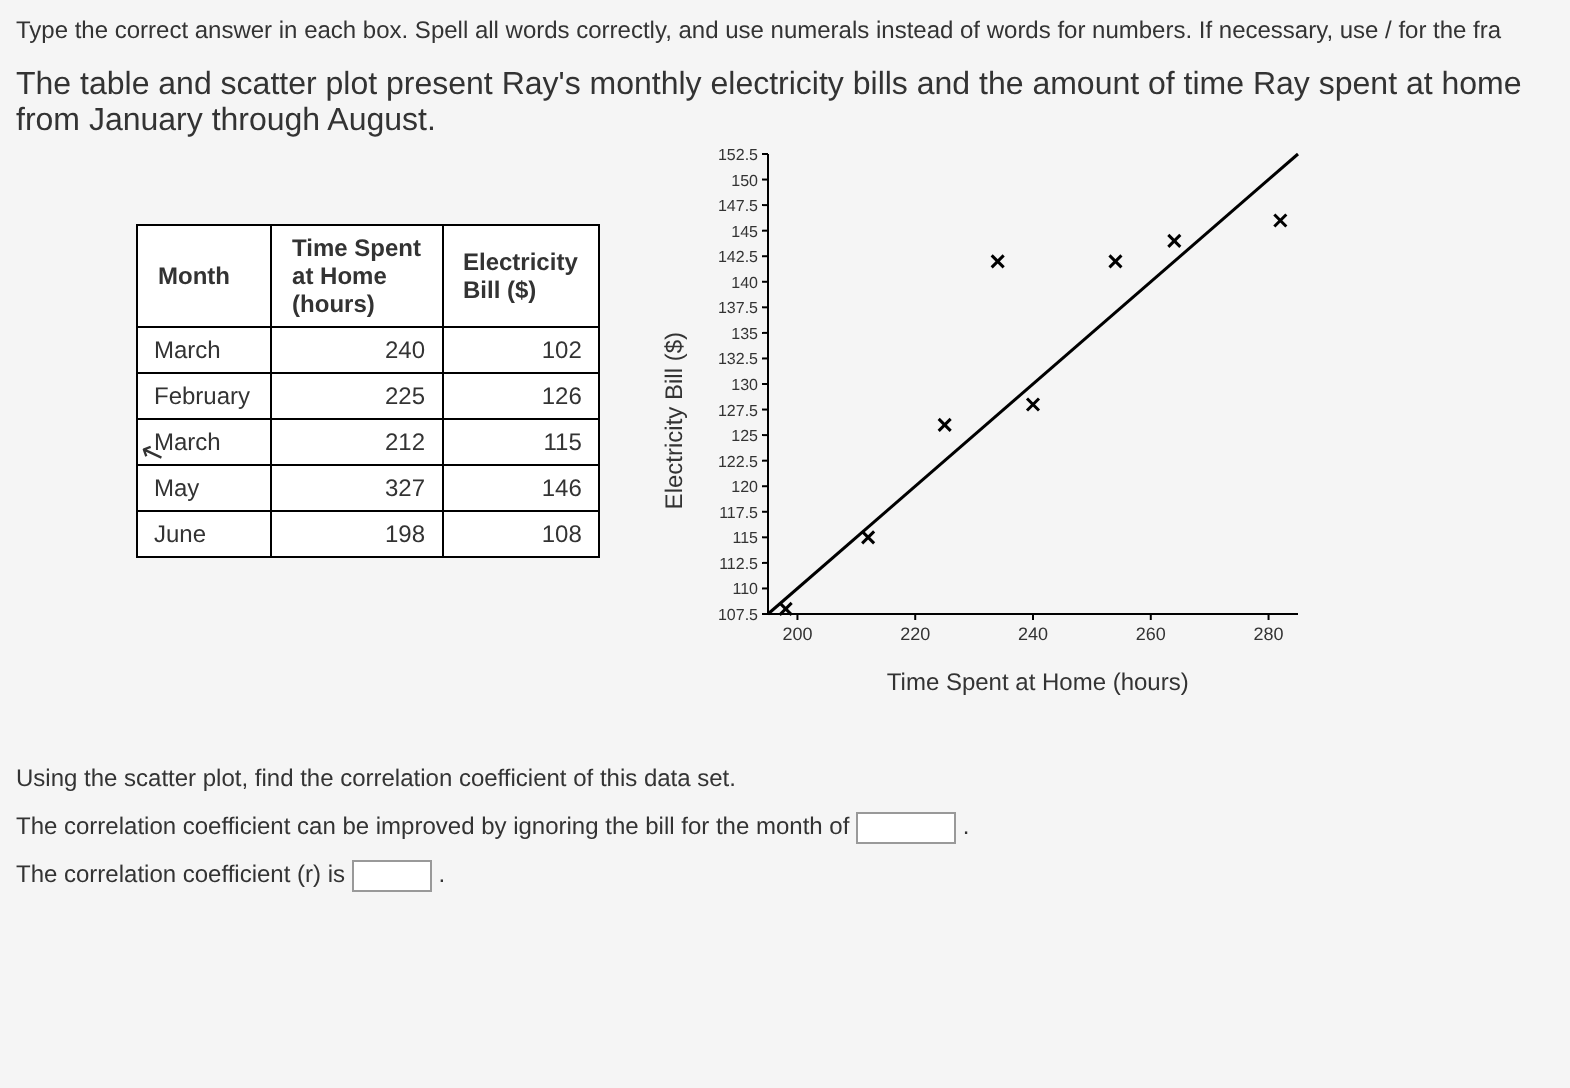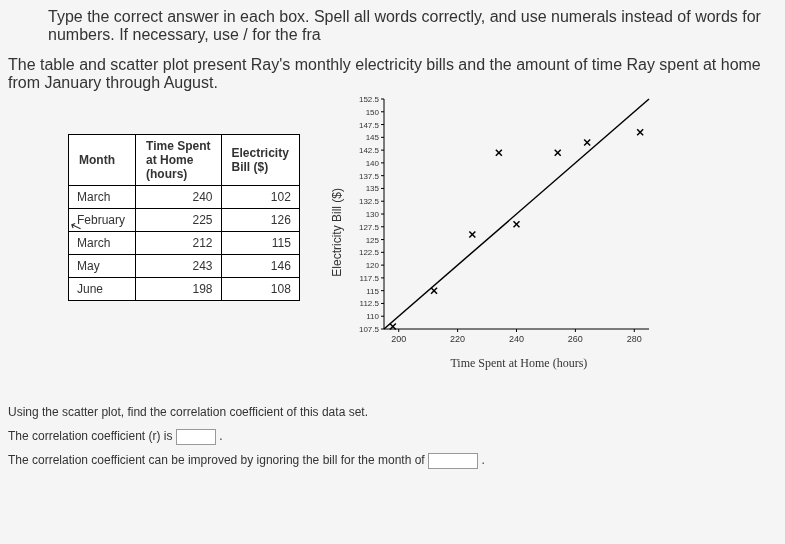--- a/index.html
+++ b/index.html
@@ -11,22 +11,21 @@
       font-family: Arial, sans-serif;
       background: #f5f5f5;
       width: 785px;
       height: 544px;
       padding: 8px;
       font-size: 12px;
       color: #333;
     }
     .instructions {
       margin-bottom: 12px;
-      font-size: 16px;
-      margin-left: 40px;
+      font-size: 12px;
     }
     .problem-text {
       margin-bottom: 2px;
       font-size: 16px;
     }
     .main-content {
       display: flex;
       gap: 30px;
       margin-bottom: 20px;
       margin-left: 60px;
@@ -69,21 +68,20 @@
       position: relative;
     }
     .chart-svg {
       display: block;
     }
     .x-axis-label {
       text-align: center;
       font-size: 12px;
       margin-top: 2px;
       margin-left: 30px;
-      font-family: Liberation Serif, serif;
     }
     .questions {
       margin-top: 29px;
       font-size: 12px;
       line-height: 2;
     }
     .answer-box {
       display: inline-block;
       width: 40px;
       height: 16px;
@@ -137,21 +135,21 @@
                   <td class="num">225</td>
                   <td class="num">126</td>
           </tr>
           <tr>
             <td class="month">March</td>
                   <td class="num">212</td>
                   <td class="num">115</td>
           </tr>
           <tr>
             <td class="month">May</td>
-                  <td class="num">243</td>
+                  <td class="num">327</td>
                   <td class="num">146</td>
           </tr>
           <tr>
             <td class="month">June</td>
                   <td class="num">198</td>
                   <td class="num">108</td>
           </tr>
         </tbody>
     </table>
   </div>
@@ -231,22 +229,22 @@
           </g>
       </svg>
       <div class="x-axis-label">Time Spent at Home (hours)</div>
     </div>
   </div>
 </div>
 
 <div class="questions">
   <div>Using the scatter plot, find the correlation coefficient of this data set.</div>
   <div>
+    <span>The correlation coefficient can be improved by ignoring the bill for the month of</span>
+    <span class="answer-box-long"></span>
+    <span>.</span>
+  </div>
+  <div>
     <span>The correlation coefficient (r) is</span>
     <span class="answer-box"></span>
     <span>.</span>
   </div>
-  <div>
-    <span>The correlation coefficient can be improved by ignoring the bill for the month of</span>
-    <span class="answer-box-long"></span>
-    <span>.</span>
-  </div>
 </div>
 
 </body></html>

